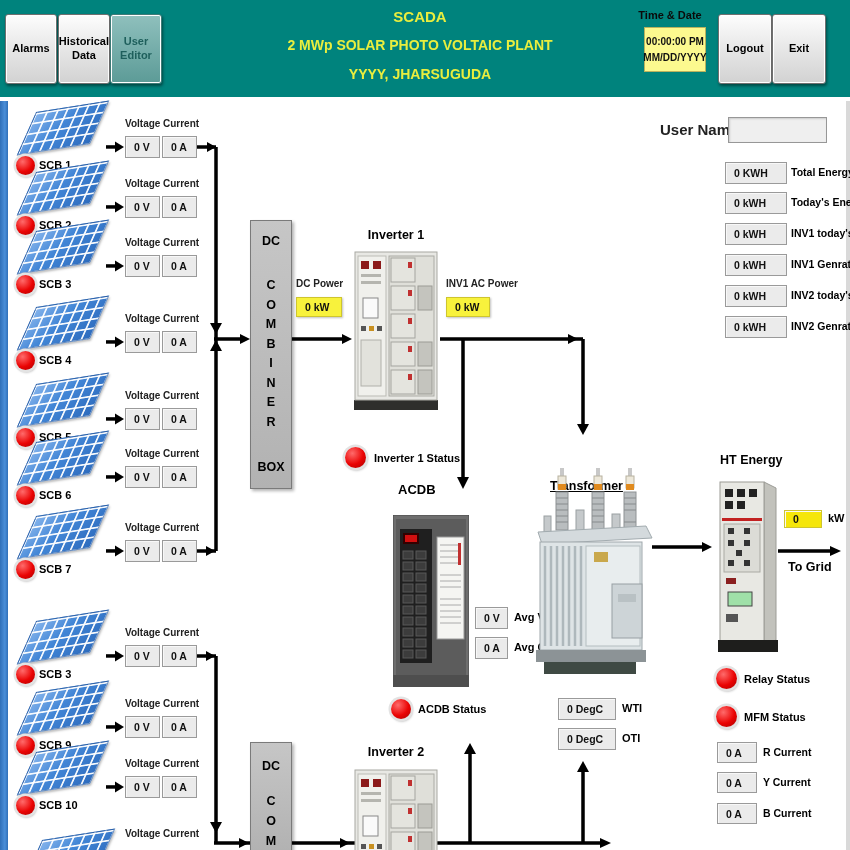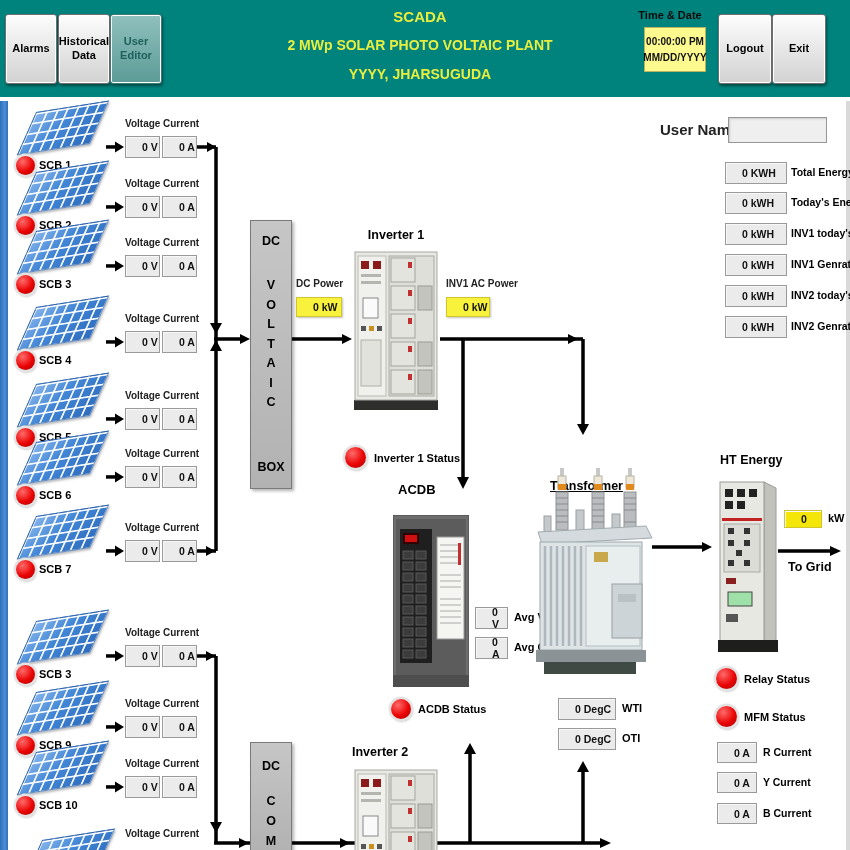--- a/index.html
+++ b/index.html
@@ -15,21 +15,21 @@
     display:flex;align-items:center;justify-content:center;text-align:center;
     font-weight:bold;font-size:11px;color:#000;line-height:1.25;cursor:pointer;}
   .hbtn.teal{background:linear-gradient(#8FC0BD,#5C9B97);color:#1E5F5C;border-color:#3E7B77;}
   .htitle{left:250px;width:340px;text-align:center;color:#E9EE3E;font-weight:bold;}
   .tdlabel{left:630px;top:9px;width:80px;text-align:center;color:#0A0A0A;font-weight:bold;font-size:11px;}
   .tdbox{left:644px;top:27px;width:60px;height:43px;background:#FCF98F;border:1px solid #B9B25E;
     display:flex;flex-direction:column;align-items:center;justify-content:center;
     font-weight:bold;font-size:10px;color:#111;line-height:1.6;}
   
   .box{background:#EBEBEB;border:1px solid #9A9A9A;box-sizing:border-box;display:flex;align-items:center;
-    padding-left:16px;font-weight:bold;font-size:10.5px;color:#111;box-shadow:inset 1px 1px 0 #F8F8F8;}
+    padding-left:8px;font-weight:bold;font-size:10.5px;color:#111;box-shadow:inset 1px 1px 0 #F8F8F8;}
   .ybox{background:#F8F23C;border:1px solid #CEC52F;box-shadow:1px 1px 2px rgba(0,0,0,.25);}
   .ybox2{background:#F5E60A;border:1px solid #CEC52F;}
   .led{width:19px;height:19px;border-radius:50%;
     background:radial-gradient(circle at 35% 30%,#FF6B6B,#EA0404 55%,#A80000);
     box-shadow:0 0 0 2.5px #E3E3E3,1px 2px 3px rgba(0,0,0,.45);}
   .slabel{font-weight:bold;font-size:11px;color:#000;white-space:nowrap;}
   .vlbl{font-weight:bold;font-size:10px;color:#222;white-space:nowrap;}
   .title{font-weight:bold;font-size:12.5px;color:#000;white-space:nowrap;}
   .uname{font-weight:bold;font-size:15px;color:#222;}
   .uinput{background:#EFEFEF;border:1px solid #979797;box-sizing:border-box;box-shadow:inset 1px 1px 2px rgba(0,0,0,.15);}
@@ -221,21 +221,21 @@
 </div>
 
 <div class="abs scbrow" style="top:828px">
   <span class="abs vlbl" style="left:125px;top:0">Voltage</span>
   <span class="abs vlbl" style="left:163px;top:0">Current</span>
   <div class="abs solar" style="left:32px;top:8px"></div>
 </div>
 
 <div class="abs combiner" style="left:250px;top:220px;width:40px;height:267px;">
   <div class="c-txt" style="top:13px">DC</div>
-  <div class="c-mid" style="top:55px">VOLTAIC</div>
+  <div class="c-mid" style="top:55px">COMBINER</div>
   <div class="c-txt" style="bottom:14px">BOX</div>
 </div>
 
 <div class="abs combiner" style="left:250px;top:742px;width:40px;height:108px;border-bottom:none;">
   <div class="c-txt" style="top:16px">DC</div>
   <div class="c-mid" style="top:48px;line-height:20px">COM</div>
 </div>
 
 <div class="abs title" style="left:352px;top:228px;width:88px;text-align:center;">Inverter 1</div>
 <svg class="abs" style="left:352px;top:250px;" width="88" height="162" viewBox="0 0 88 162">
@@ -440,21 +440,21 @@
 <span class="abs slabel" style="left:744px;top:673px">Relay Status</span>
 <div class="abs led" style="left:716px;top:706px;width:21px;height:21px"></div>
 <span class="abs slabel" style="left:744px;top:711px">MFM Status</span>
 <div class="abs box" style="left:717px;top:742px;width:40px;height:21px">0 A</div>
 <span class="abs slabel" style="left:763px;top:746px;font-size:10.5px">R Current</span>
 <div class="abs box" style="left:717px;top:772px;width:40px;height:21px">0 A</div>
 <span class="abs slabel" style="left:763px;top:776px;font-size:10.5px">Y Current</span>
 <div class="abs box" style="left:717px;top:803px;width:40px;height:21px">0 A</div>
 <span class="abs slabel" style="left:763px;top:807px;font-size:10.5px">B Current</span>
 
-<div class="abs title" style="left:352px;top:745px;width:88px;">Inverter 2</div>
+<div class="abs title" style="left:352px;top:745px;width:88px;text-align:center;">Inverter 2</div>
 <svg class="abs" style="left:352px;top:768px;" width="88" height="162" viewBox="0 0 88 162">
   <rect x="3" y="2" width="82" height="148" fill="#E8E8E4" stroke="#A8A8A2"></rect>
   <rect x="6" y="6" width="28" height="140" fill="#F0F0EC" stroke="#BBBBB5"></rect>
   <rect x="9" y="11" width="8" height="8" fill="#8B1A1A"></rect>
     <rect x="21" y="11" width="8" height="8" fill="#8B1A1A"></rect>
   <rect x="9" y="24" width="20" height="3" fill="#B5B5AF"></rect>
     <rect x="9" y="31" width="20" height="3" fill="#B5B5AF"></rect>
   <rect x="11" y="48" width="15" height="20" fill="#FAFAFA" stroke="#888"></rect>
   <rect x="9" y="76" width="5" height="5" fill="#555"></rect>
     <rect x="17" y="76" width="5" height="5" fill="#C89020"></rect>

